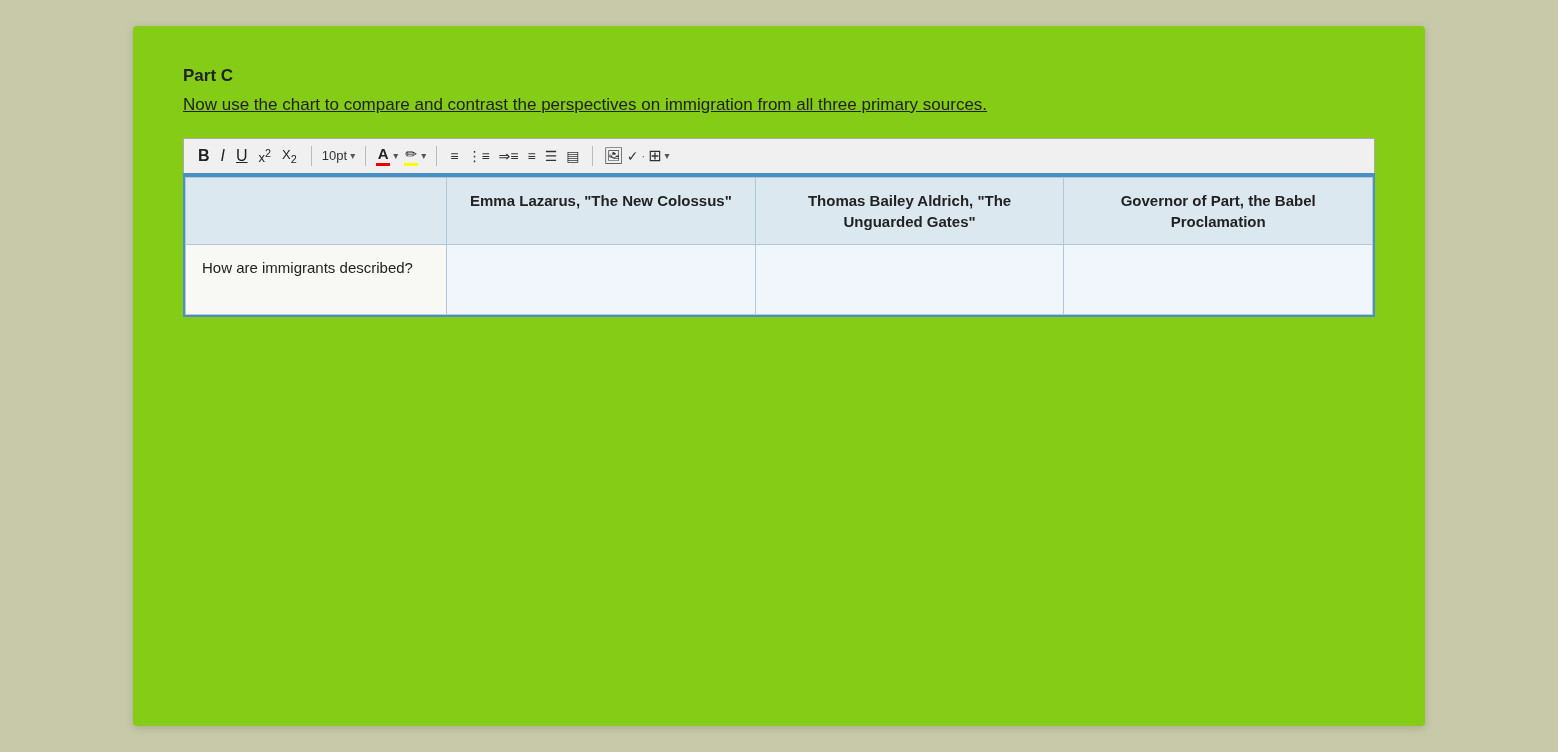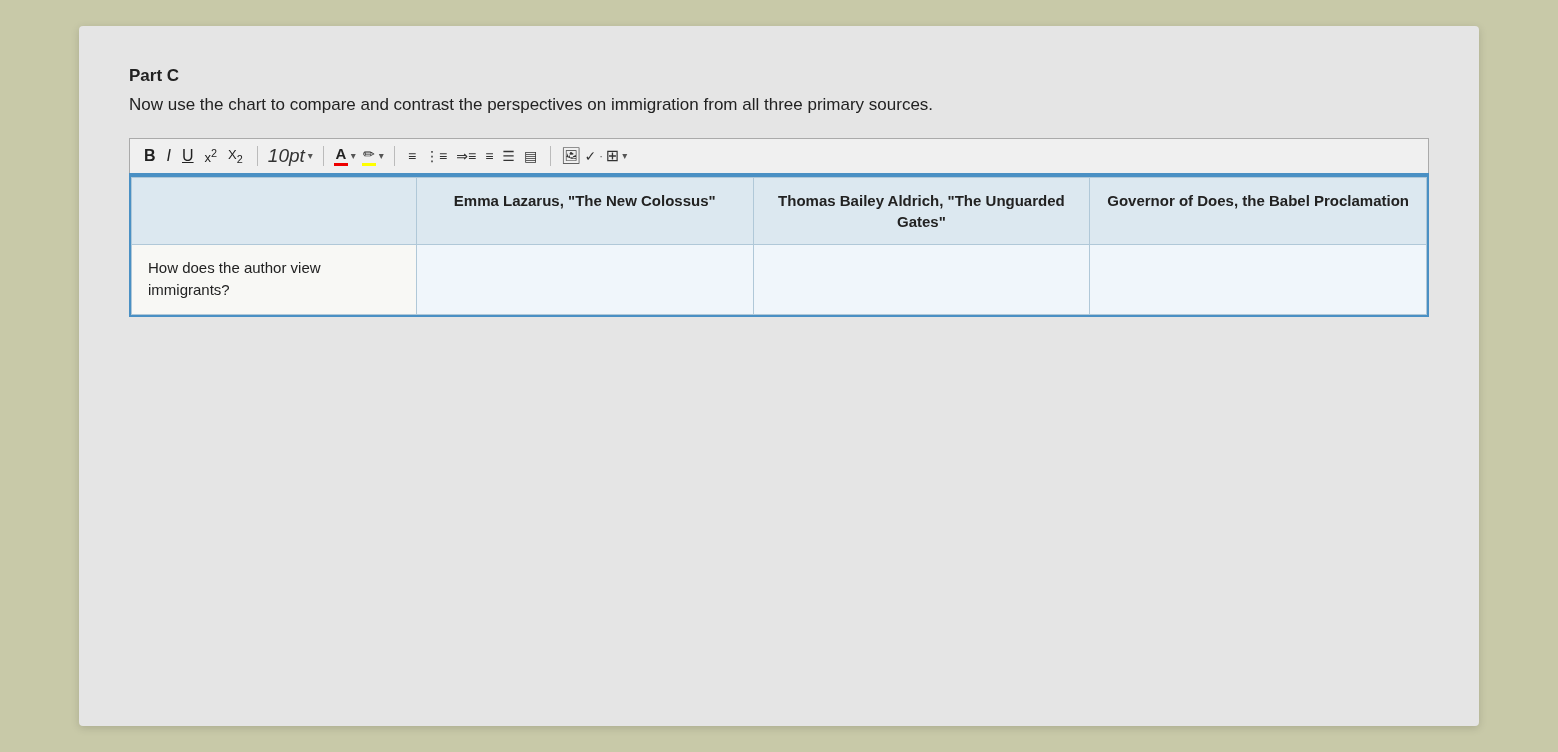--- a/index.html
+++ b/index.html
@@ -12,40 +12,41 @@
       background-color: #c8c9a8;
       font-family: Arial, sans-serif;
       width: 1558px;
       height: 752px;
       display: flex;
       align-items: center;
       justify-content: center;
     }
 
     .page-container {
-      background-color: #e5e5e5;
-      width: 1400px;
+      background-color: #84cc16;
+      width: 1292px;
       min-height: 700px;
       padding: 40px 50px 50px 50px;
       border-radius: 4px;
       box-shadow: 0 2px 8px rgba(0,0,0,0.15);
     }
 
     .part-label {
       font-weight: bold;
       font-size: 17px;
       color: #222;
       margin-bottom: 6px;
     }
 
     .instructions {
       font-size: 17px;
       color: #222;
       margin-bottom: 20px;
       line-height: 1.5;
+      text-decoration: underline;
     }
 
     .editor-toolbar {
       display: flex;
       align-items: center;
       border: 1px solid #aaa;
       border-bottom: none;
       background: #f0f0f0;
       padding: 6px 10px;
       gap: 6px;
@@ -192,21 +193,21 @@
       <button class="toolbar-btn bold">B</button>
       <button class="toolbar-btn italic">I</button>
       <button class="toolbar-btn underline">U</button>
       <button class="toolbar-btn sup-x">x<sup>2</sup></button>
       <button class="toolbar-btn sub-x">X<sub>2</sub></button>
     </div>
 
     <div class="toolbar-divider"></div>
 
     <div class="toolbar-group">
-      <span style="font-size:19px;color:#333;font-style:italic;">10pt</span>
+      <span style="font-size:13px;color:#333;">10pt</span>
       <span class="chevron">▾</span>
     </div>
 
     <div class="toolbar-divider"></div>
 
     <div class="toolbar-group">
       <div class="color-btn">
         <span style="font-size:15px;font-weight:bold;color:#222;">A</span>
         <div class="color-bar"></div>
       </div>
@@ -243,27 +244,27 @@
     </div>
   </div>
 
   <div class="table-wrapper">
     <table class="compare-table">
       <thead>
         <tr class="header-row">
           <th></th>
           <th>Emma Lazarus, "The New Colossus"</th>
           <th>Thomas Bailey Aldrich, "The Unguarded Gates"</th>
-          <th>Governor of Does, the Babel Proclamation</th>
+          <th>Governor of Part, the Babel Proclamation</th>
         </tr>
       </thead>
       <tbody>
         <tr>
           <td>
-            <span class="row-label">How does the author view immigrants?</span>
+            <span class="row-label">How are immigrants described?</span>
           </td>
           <td class="empty-cell"></td>
           <td class="empty-cell"></td>
           <td class="empty-cell"></td>
         </tr>
       </tbody>
     </table>
   </div>
 </div>
 

